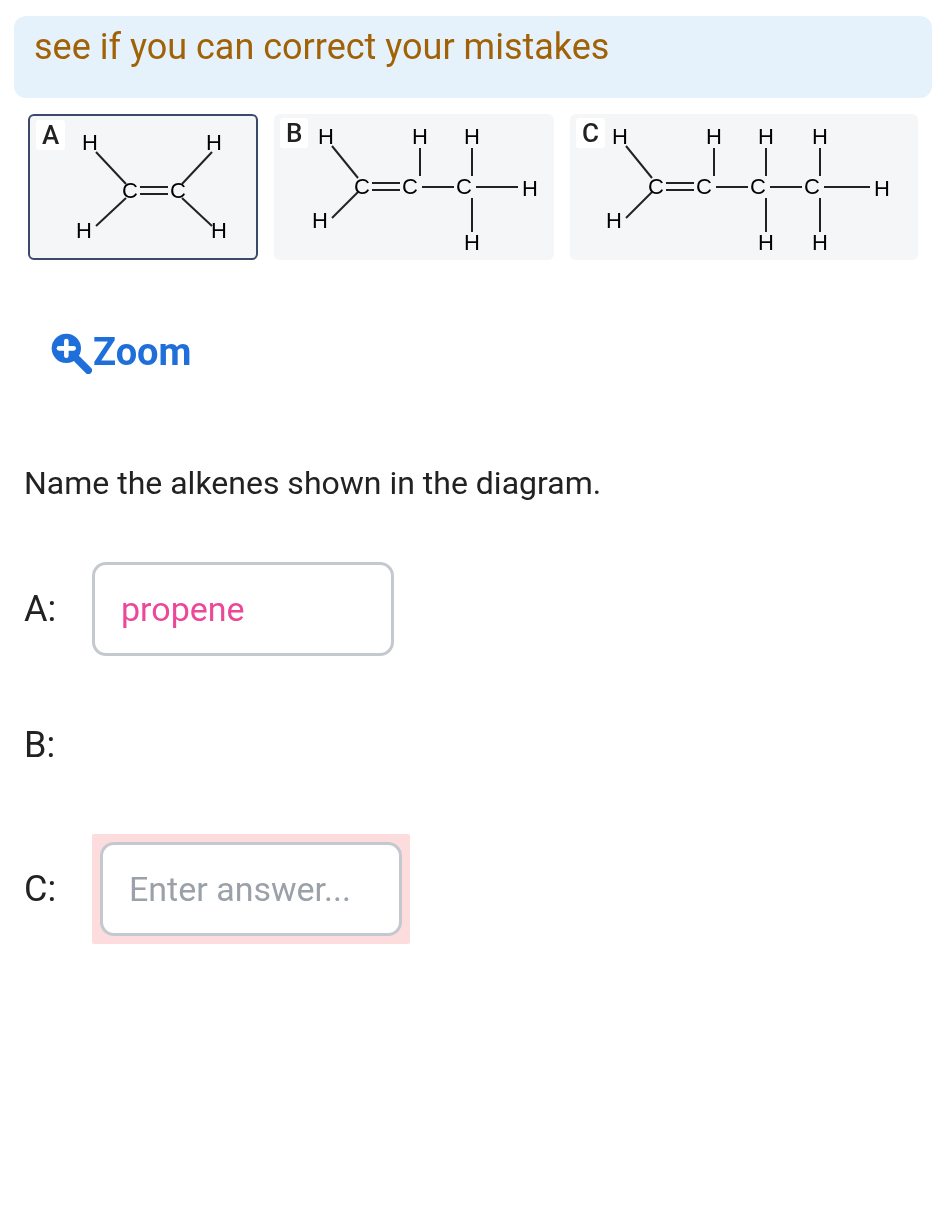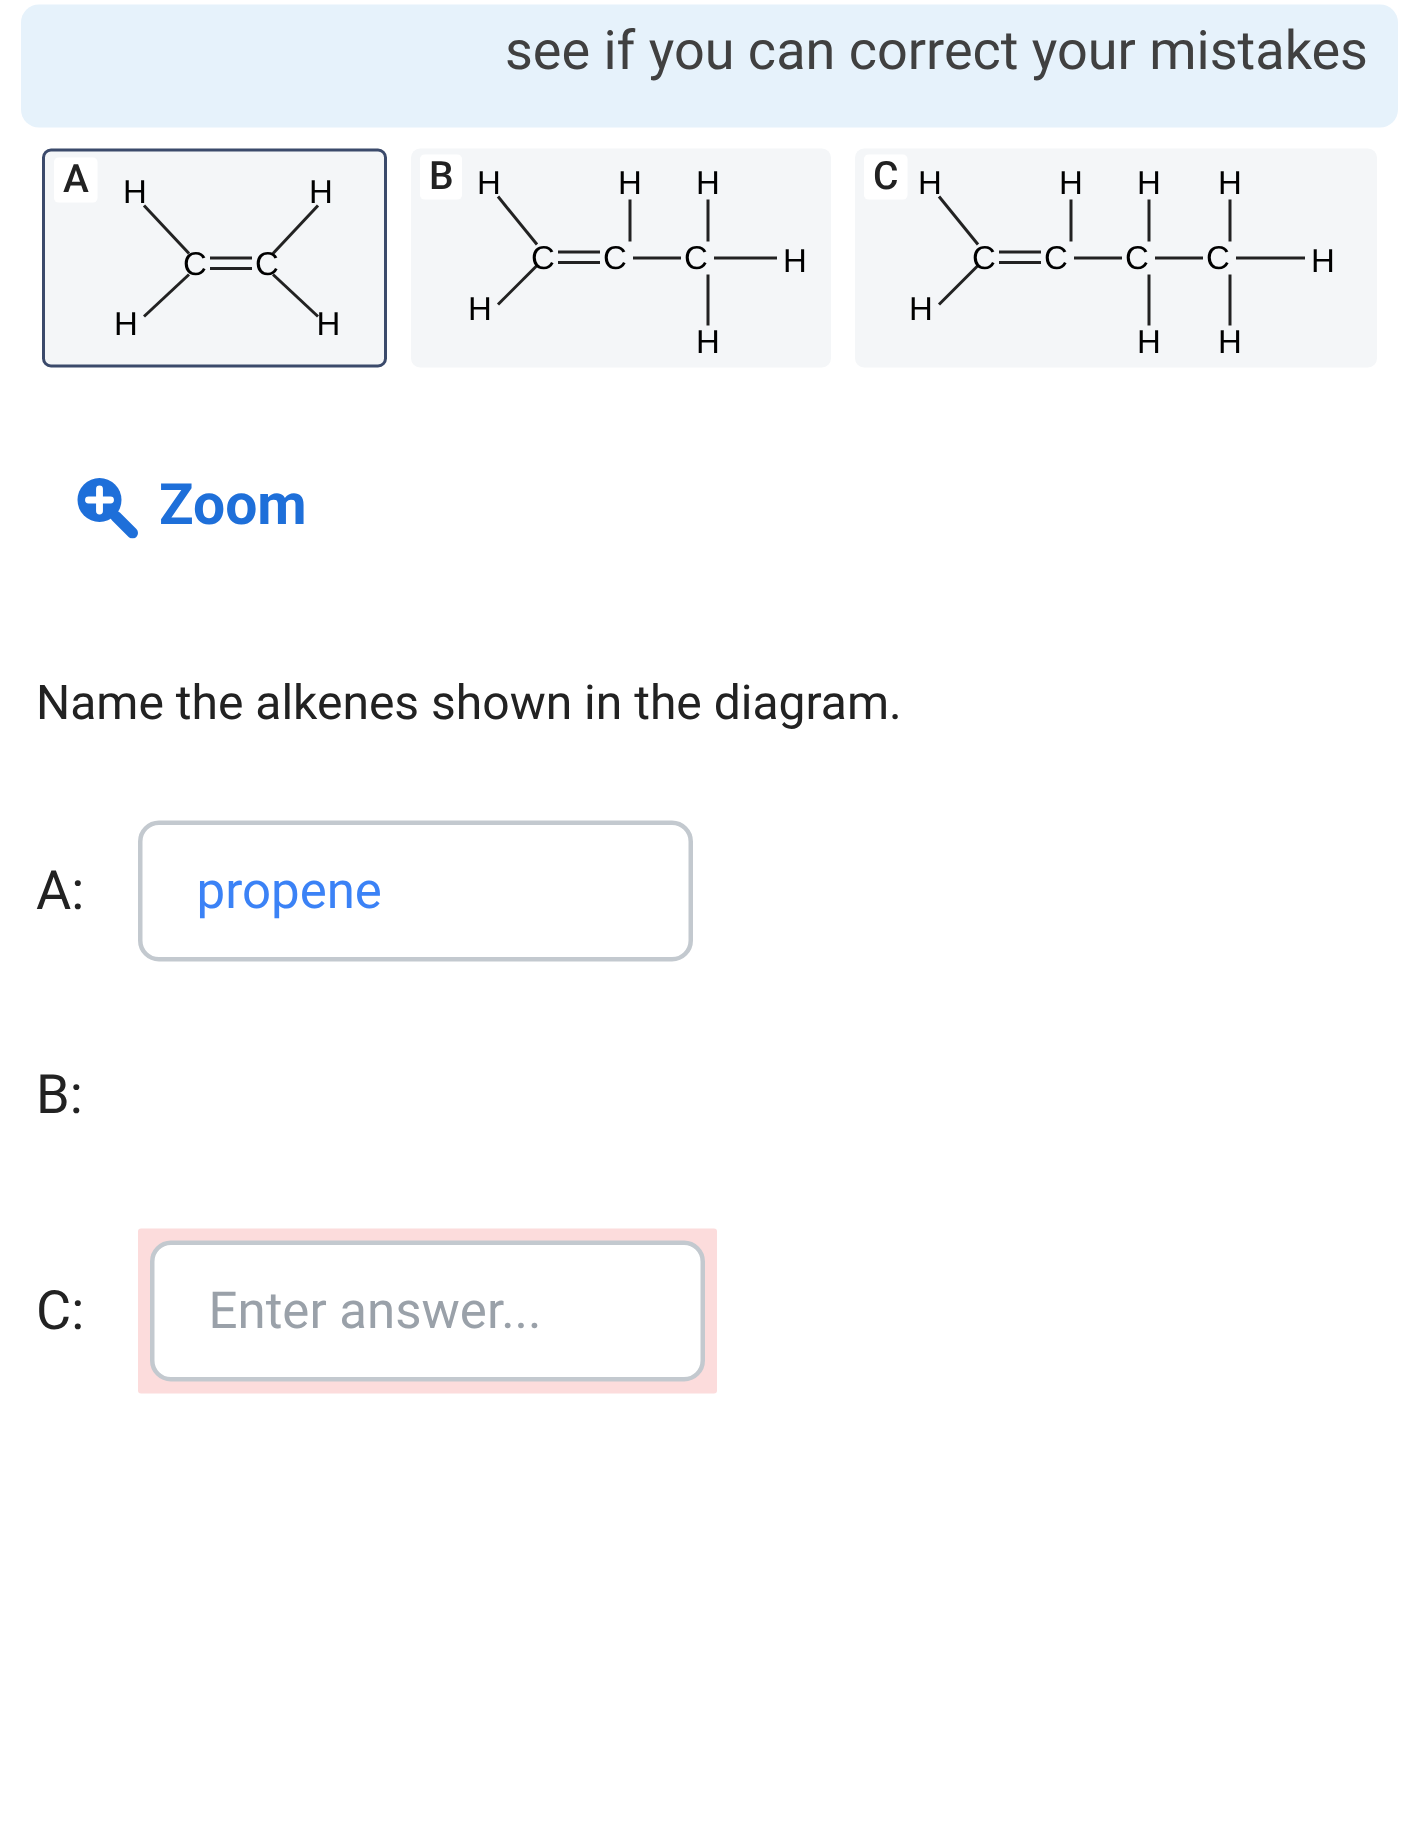--- a/index.html
+++ b/index.html
@@ -7,25 +7,25 @@
     font-family: -apple-system, BlinkMacSystemFont, 'Segoe UI', Roboto, Arial, sans-serif;
     background: #fff;
     width: 946px;
     height: 1218px;
     position: relative;
     overflow: hidden;
   }
   .banner {
     background: #e6f2fb;
     border-radius: 12px;
-    margin: 3px 14px;
+    margin: 16px 14px;
     padding: 10px 20px 30px;
-    text-align: right;
+    text-align: left;
     font-size: 36px;
-    color: #404040;
+    color: #a16207;
   }
   .diagrams {
     display: flex;
     gap: 16px;
     margin: 14px 28px 0 28px;
   }
   .diagram {
     background: #f4f6f8;
     border-radius: 6px;
     position: relative;
@@ -49,21 +49,21 @@
     border-radius: 3px;
   }
   .mol {
     position: absolute;
     font-family: Arial, sans-serif;
     color: #222;
   }
   .zoom {
     display: flex;
     align-items: center;
-    gap: 14px;
+    gap: 1px;
     margin: 70px 48px 0 48px;
     color: #1e6fd9;
     font-weight: 700;
     font-size: 38px;
     cursor: pointer;
   }
   .zoom svg { width: 44px; height: 44px; }
   .question {
     margin: 90px 24px 0 24px;
     font-size: 32px;
@@ -78,25 +78,25 @@
     gap: 28px;
     margin-bottom: 68px;
   }
   .answer-label {
     font-size: 36px;
     color: #222;
     width: 40px;
   }
   .answer-input {
     font-size: 34px;
-    padding: 24px 36px;
+    padding: 24px 26px;
     border: 3px solid #c3c9cf;
     border-radius: 14px;
-    width: 370px;
-    color: #3b82f6;
+    width: 302px;
+    color: #ec4899;
     font-family: inherit;
     outline: none;
   }
   .answer-input::placeholder { color: #9aa1a9; }
   .highlight-wrap {
     padding: 8px;
     border-radius: 2px;
     background: #fcdcdc;
     display: inline-block;
   }

